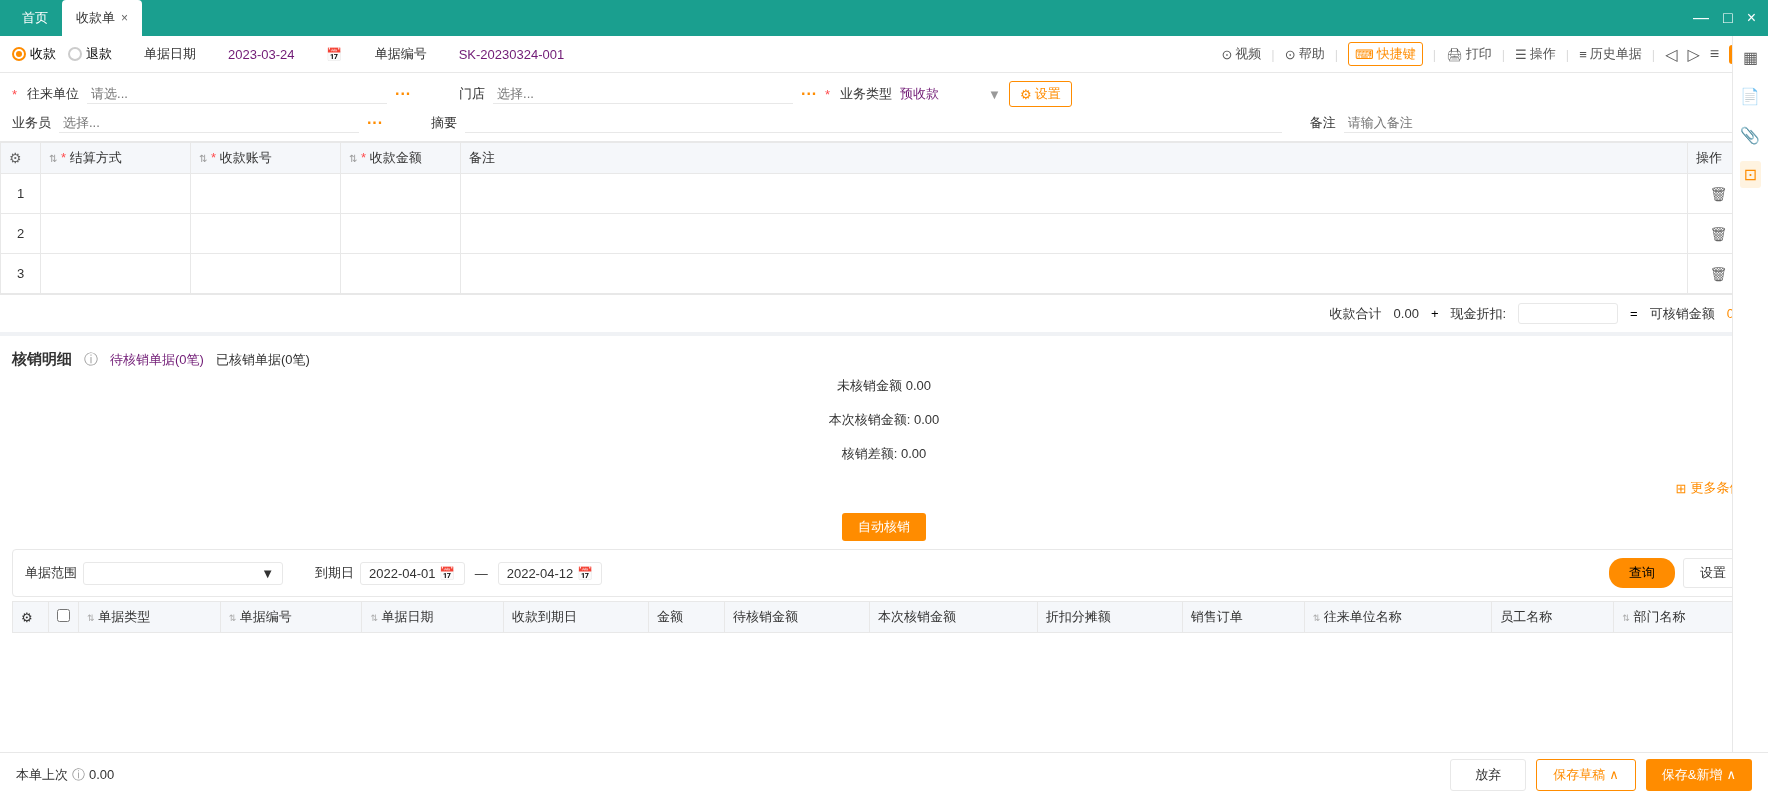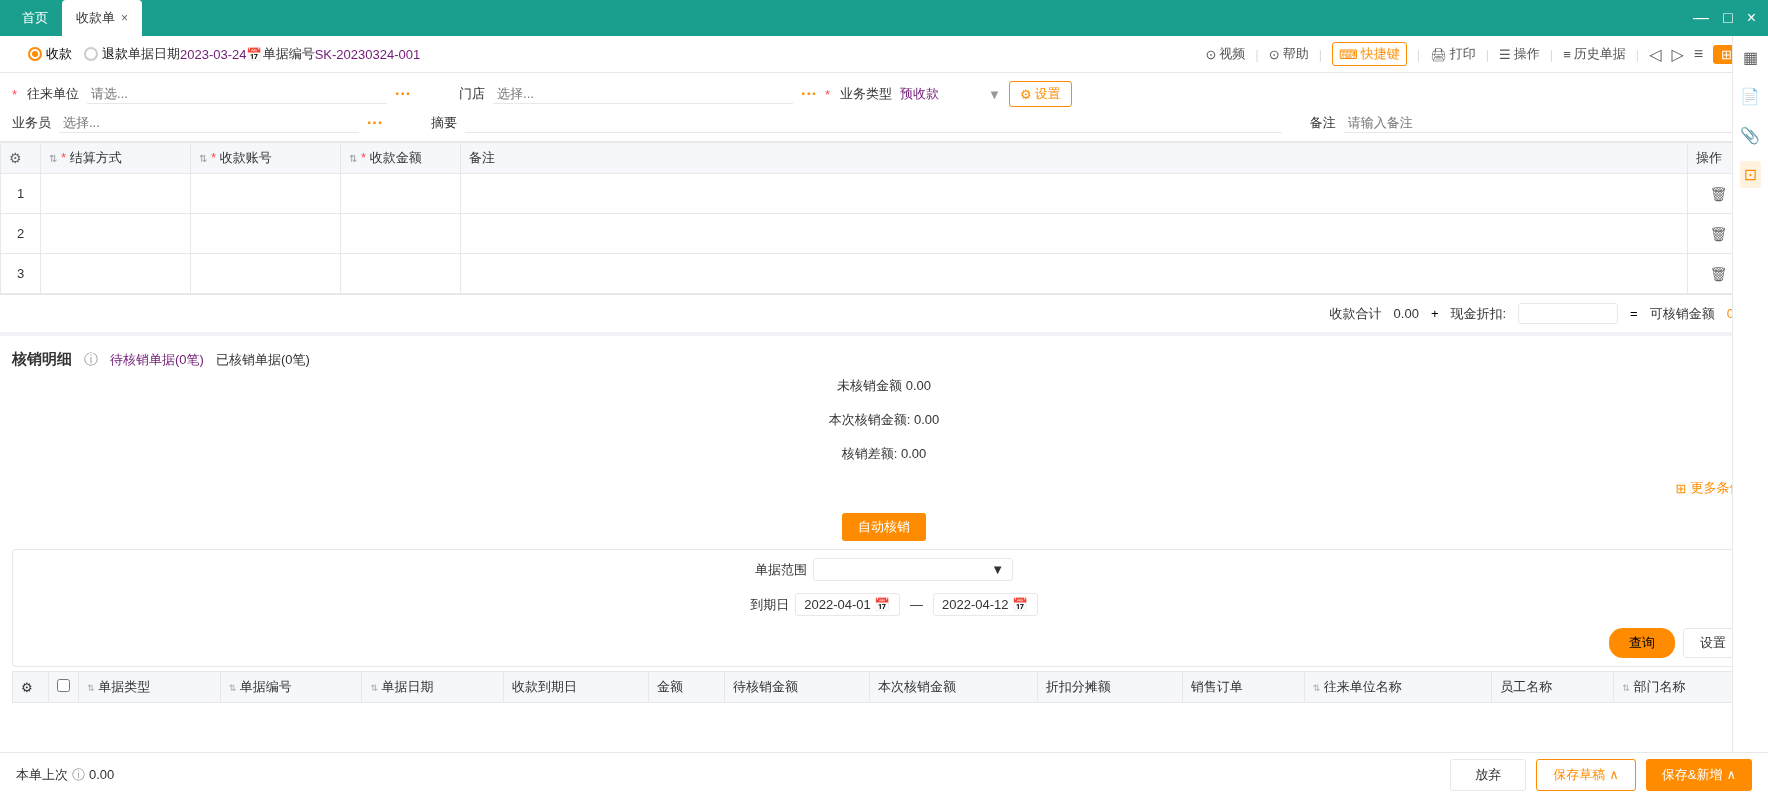--- a/index.html
+++ b/index.html
@@ -56,24 +56,24 @@
       margin: 0;
       height: calc(796px - 36px);
       display: flex;
       flex-direction: column;
     }
 
     
     .toolbar {
       display: flex;
       align-items: center;
-      padding: 6px 28px;
+      padding: 6px 12px;
       background: #fff;
       border-bottom: 1px solid #e8e8e8;
-      gap: 0;
+      gap: 32px;
     }
     .radio-group {
       display: flex;
       align-items: center;
       gap: 12px;
     }
     .radio-item {
       display: flex;
       align-items: center;
       gap: 4px;
@@ -303,21 +303,20 @@
     
     .filter-row {
       display: flex;
       align-items: center;
       gap: 12px;
       padding: 6px 0;
       border: 1px solid #e8e8e8;
       border-radius: 4px;
       padding: 8px 12px;
       margin-bottom: 4px;
-      flex-direction: column;
     }
     .filter-item {
       display: flex;
       align-items: center;
       gap: 6px;
     }
     .filter-label { color: #333; }
     .filter-select {
       border: 1px solid #e8e8e8;
       border-radius: 3px;

